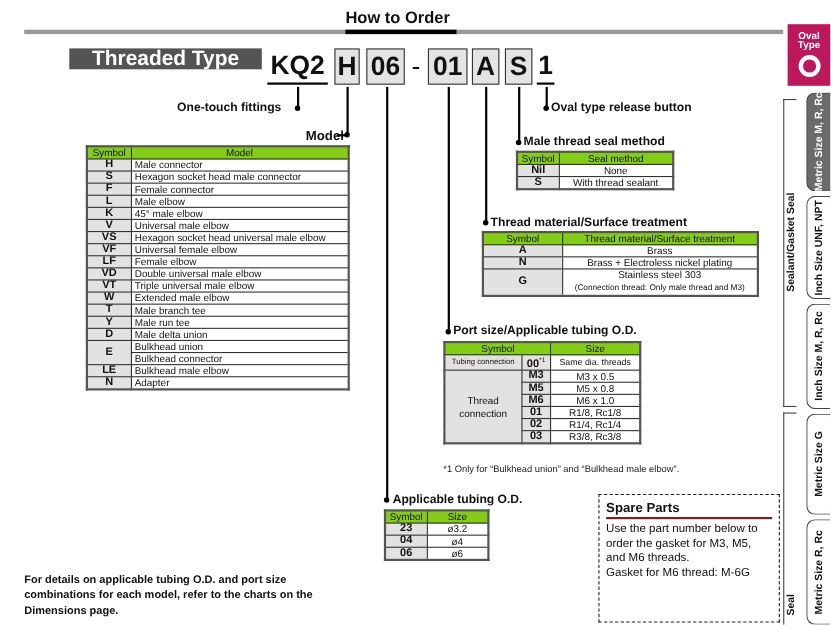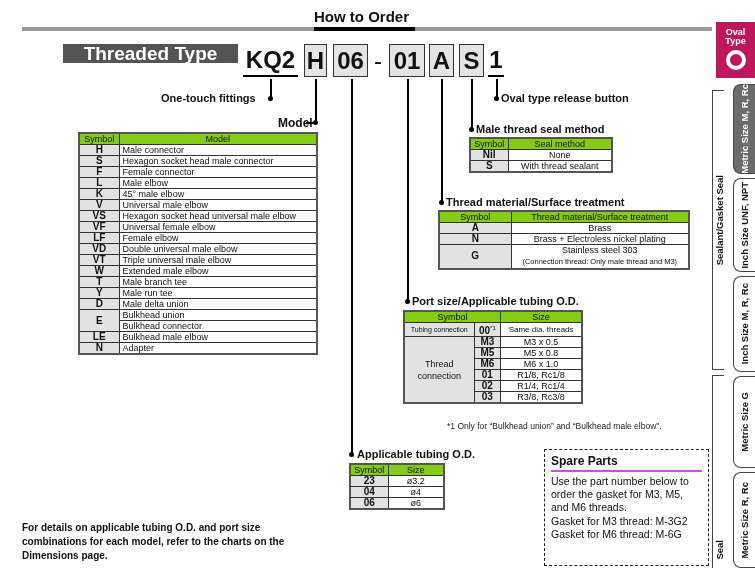--- a/index.html
+++ b/index.html
@@ -35,21 +35,21 @@
   th { background: #84cc16; font-weight: normal; text-align: center; }
   td.sym { background: #e2e2e2; font-weight: bold; text-align: center; font-size: 10px; }
   td.c { text-align: center; }
   table.outer { border: 2px solid #555; }
 
   
   .footnote { font-size: 8.5px; color: #222; }
   .note { font-size: 10px; font-weight: bold; line-height: 14px; }
 
   .spare { border: 1.5px dashed #222; padding: 4px 6px; }
-  .spare-title { font-size: 12px; font-weight: bold; border-bottom: 2px solid #d946ef; padding-bottom: 2px; margin-bottom: 3px; }
+  .spare-title { font-size: 12px; font-weight: bold; border-bottom: 2px solid #7f1d1d; padding-bottom: 2px; margin-bottom: 3px; }
   .spare-p { font-size: 10.5px; line-height: 13px; }
 
   
   .side-oval { left: 716px; top: 22px; width: 39px; height: 56px; background: #be185d; color: #fff; text-align: center; }
   .side-oval .t { font-size: 9px; font-weight: bold; line-height: 9px; padding-top: 6px; }
   .side-oval .ring { width: 20px; height: 20px; border: 4px solid #fff; border-radius: 50%; margin: 4px auto 0; }
   .tab { width: 22px; border: 1px solid #444; border-radius: 8px 0 0 8px; border-right: none; display: flex; align-items: center; justify-content: center; }
   .tab span { writing-mode: vertical-rl; transform: rotate(180deg); font-size: 9.5px; font-weight: bold; white-space: nowrap; }
   .tab.active { background: #6b6b6b; color: #fff; }
   .group-label { writing-mode: vertical-rl; transform: rotate(180deg); font-size: 9.5px; font-weight: bold; white-space: nowrap; }
@@ -253,21 +253,21 @@
   <tr>
         <td class="sym">02</td>
         <td class="c">R1/4, Rc1/4</td>
       </tr>
   <tr>
         <td class="sym">03</td>
         <td class="c">R3/8, Rc3/8</td>
       </tr>
 </tbody>
   </table>
-<div class="abs footnote" style="left:403px;top:421px;margin-left:44px;">*1  Only for “Bulkhead union” and “Bulkhead male elbow”.</div>
+<div class="abs footnote" style="left:403px;top:421px;">*1  Only for “Bulkhead union” and “Bulkhead male elbow”.</div>
 
 <table class="abs outer" style="left:349px;top:463px;width:96px;">
   <tbody>
       <tr>
         <th style="width:38px;">Symbol</th>
         <th>Size</th>
       </tr>
   <tr>
         <td class="sym">23</td>
         <td class="c">ø3.2</td>
@@ -281,21 +281,20 @@
         <td class="c">ø6</td>
       </tr>
 </tbody>
   </table>
 
 <div class="abs note" style="left:22px;top:521px;width:290px;">For details on applicable tubing O.D. and port size combinations for each model, refer to the charts on the Dimensions page.</div>
 
 <div class="abs spare" style="left:544px;top:449px;width:165px;height:117px;">
   <div class="spare-title">Spare Parts</div>
   <div class="spare-p" style="margin-bottom:1px;">Use the part number below to order the gasket for M3, M5, and M6 threads.</div>
-  <div class="spare-p">Gasket for M3 thread: M-3G2</div>
   <div class="spare-p">Gasket for M6 thread: M-6G</div>
 </div>
 
 <div class="abs side-oval">
   <div class="t">Oval</div>
   <div class="t" style="padding-top:0;">Type</div>
   <div class="ring"></div>
 </div>
 
 <div class="abs" style="left:712px;top:90px;width:12px;height:280px;border-left:1px solid #444;border-top:1px solid #444;border-bottom:1px solid #444;"></div>

